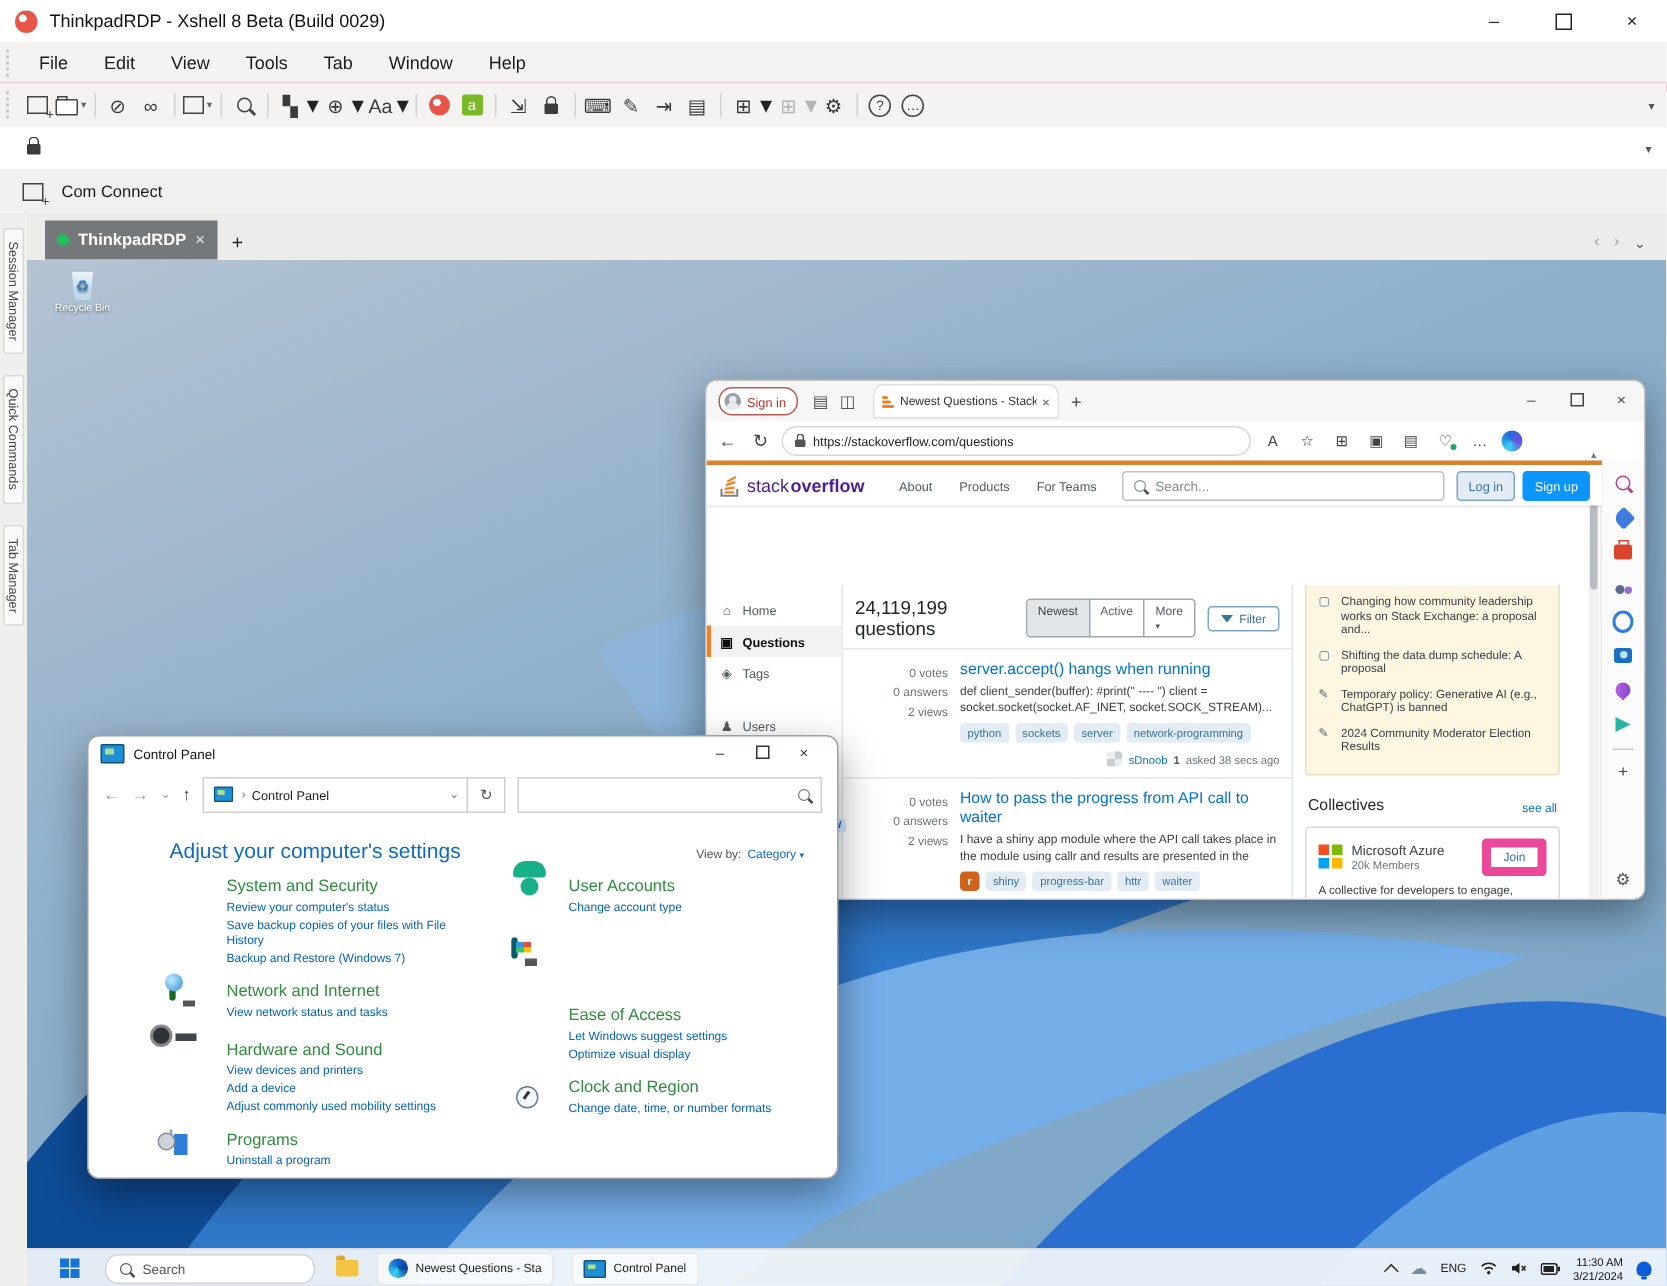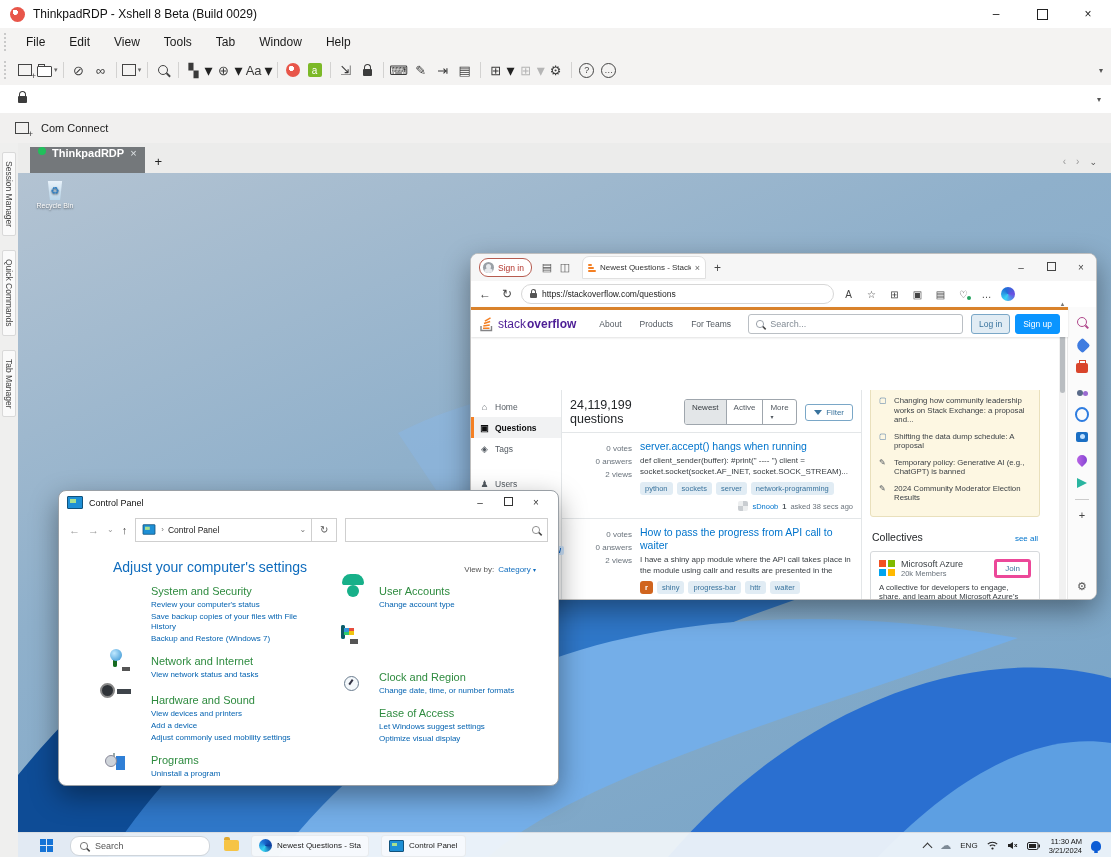--- a/index.html
+++ b/index.html
@@ -26,21 +26,21 @@
   .mag{width:8px;height:8px;border:1.5px solid #444;border-radius:50%;position:relative;display:inline-block}
   .mag:after{content:"";position:absolute;width:5px;height:1.5px;background:#444;transform:rotate(45deg);right:-4px;bottom:-1px}
   .lockg{width:9px;height:7px;background:#3c3c3c;border-radius:1px;position:relative;display:inline-block;margin-top:5px}
   .lockg:before{content:"";position:absolute;top:-5px;left:1px;width:5px;height:5px;border:1.5px solid #3c3c3c;border-bottom:none;border-radius:4px 4px 0 0}
   .xs-red{width:14px;height:14px;border-radius:50%;background:radial-gradient(circle at 38% 38%,#fff 0 20%,#e8564a 22% 100%)}
   .xa-green{width:14px;height:14px;border-radius:2px;background:#7cb928;color:#fff;font-size:10px;display:flex;align-items:center;justify-content:center}
   .circ-q{width:13px;height:13px;border:1.2px solid #444;border-radius:50%;font-size:9px;display:flex;align-items:center;justify-content:center;color:#444}
   .addrbar{left:0;top:85px;width:1111px;height:28px;background:#fff;border-bottom:1px solid #e4e4e4;display:flex;align-items:center}
   .comrow{left:0;top:113px;width:1111px;height:30px;background:#f1f0ef;display:flex;align-items:center;border-bottom:1px solid #e6e6e6}
   .tabbar{left:18px;top:143px;width:1093px;height:30px;background:#ececeb;display:flex;align-items:flex-end}
-  .stab{height:26px;background:#74787b;color:#fff;display:flex;padding:0 8px;margin-left:12px;font-size:11px;font-weight:bold;gap:6px}
+  .stab{height:26px;background:#74787b;color:#fff;display:flex;align-items:center;padding:0 8px;margin-left:12px;font-size:11px;font-weight:bold;gap:6px}
   .gdot{width:8px;height:8px;border-radius:50%;background:#21c05b}
   .rail{left:0;top:143px;width:18px;height:714px;background:#efefee;border-right:1px solid #ddd}
   .railtab{writing-mode:vertical-rl;font-size:8.5px;color:#444;background:#fafafa;border:1px solid #d9d9d9;padding:8px 1px;margin:0 2px 14px 2px;border-radius:2px}
   
   .desktop{left:18px;top:173px;width:1093px;height:684px;overflow:hidden}
   .wall{left:0;top:0;width:1093px;height:684px}
   .rbin{left:14px;top:8px;width:46px;text-align:center;color:#fff;font-size:7px;text-shadow:0 1px 2px rgba(0,0,0,.6)}
   .rbin .bin{width:17px;height:19px;margin:0 auto 2px;background:linear-gradient(180deg,#e8f2fa,#b9d6ea);clip-path:polygon(8% 0,92% 0,80% 100%,20% 100%);display:flex;align-items:center;justify-content:center;color:#2d7fc4;font-size:10px}
   
   .win{position:absolute;background:#fff;border-radius:8px;box-shadow:0 10px 28px rgba(0,0,0,.4);overflow:hidden}
@@ -109,21 +109,21 @@
   .coll{margin-top:10px}
   .collhead{display:flex;align-items:flex-end;font-size:10.5px;color:#232629;padding:4px 2px}
   .seeall{margin-left:auto;color:#0074cc;font-size:8px}
   .collcard{border:1px solid #d6d9dc;border-radius:3px;padding:7px 8px;margin-top:4px;background:#fff}
   .collrow{display:flex;gap:6px;align-items:center}
   .mslogo{width:16px;height:16px;display:grid;grid-template-columns:7px 7px;grid-template-rows:7px 7px;gap:2px}
   .mslogo i:nth-child(1){background:#f25022}.mslogo i:nth-child(2){background:#7fba00}
   .mslogo i:nth-child(3){background:#00a4ef}.mslogo i:nth-child(4){background:#ffb900}
   .collname{font-size:9px;color:#3b4045}
   .collmem{font-size:7.5px;color:#6a737c}
-  .joinb{margin-left:auto;border:3px solid #ec4899;color:#39739d;border-radius:3px;font-size:8px;padding:2px 8px}
+  .joinb{margin-left:auto;border:6px solid #ec4899;color:#39739d;border-radius:3px;font-size:8px;padding:2px 8px}
   .colldesc{font-size:7.8px;color:#3b4045;line-height:9.5px;margin-top:5px}
   .soscroll{position:absolute;right:30px;top:55px;width:7px;bottom:0;background:#f1f1f1}
   .soscroll .thumb{position:absolute;left:1px;top:4px;width:5px;height:80px;background:#b9bdc1;border-radius:3px}
   .soscroll .upar{position:absolute;left:0;top:-8px;width:7px;text-align:center;font-size:6px;color:#777}
   .esbar{position:absolute;right:0;top:53px;width:28px;bottom:0;background:#fbfbfb;border-left:1px solid #e8e8e8;display:flex;flex-direction:column;align-items:center;padding-top:8px;gap:9px}
   .esic{width:14px;height:14px;display:flex;align-items:center;justify-content:center}
   .ic-mag2{width:8px;height:8px;border:1.5px solid #b0498c;border-radius:50%;position:relative}
   .ic-mag2:after{content:"";position:absolute;width:4px;height:1.5px;background:#b0498c;transform:rotate(45deg);right:-3px;bottom:-1px}
   .ic-tag{width:11px;height:11px;background:#3f7ce0;border-radius:2px 2px 2px 6px;transform:rotate(45deg)}
   .ic-brief{width:12px;height:10px;background:#d9452c;border-radius:2px;position:relative}
@@ -654,33 +654,33 @@
         <div class="cpitem" style="margin-bottom:14px">
           <span class="cpicon"><span class="usrico"></span></span>
           <span>
             <div class="cpname">User Accounts</div>
             <div class="cplink">Change account type</div>
           </span>
         </div>
         <div class="cpitem" style="margin-bottom:16px">
           <span class="cpicon"><span class="appico"></span></span>
         </div>
-        <div class="cpitem" style="margin-bottom:8px">
-          <span class="cpicon"><span class="clkico"></span></span>
-          <span>
-            <div class="cpname">Clock and Region</div>
-            <div class="cplink">Change date, time, or number formats</div>
-          </span>
-        </div>
         <div class="cpitem">
           <span class="cpicon"><span class="easico"></span></span>
           <span>
             <div class="cpname">Ease of Access</div>
             <div class="cplink">Let Windows suggest settings</div>
             <div class="cplink">Optimize visual display</div>
+          </span>
+        </div>
+        <div class="cpitem" style="margin-bottom:8px">
+          <span class="cpicon"><span class="clkico"></span></span>
+          <span>
+            <div class="cpname">Clock and Region</div>
+            <div class="cplink">Change date, time, or number formats</div>
           </span>
         </div>
       </div>
     </div>
   </div>
 
   <div class="ab taskbar">
     <span class="startic">
         <i></i>
         <i></i>

